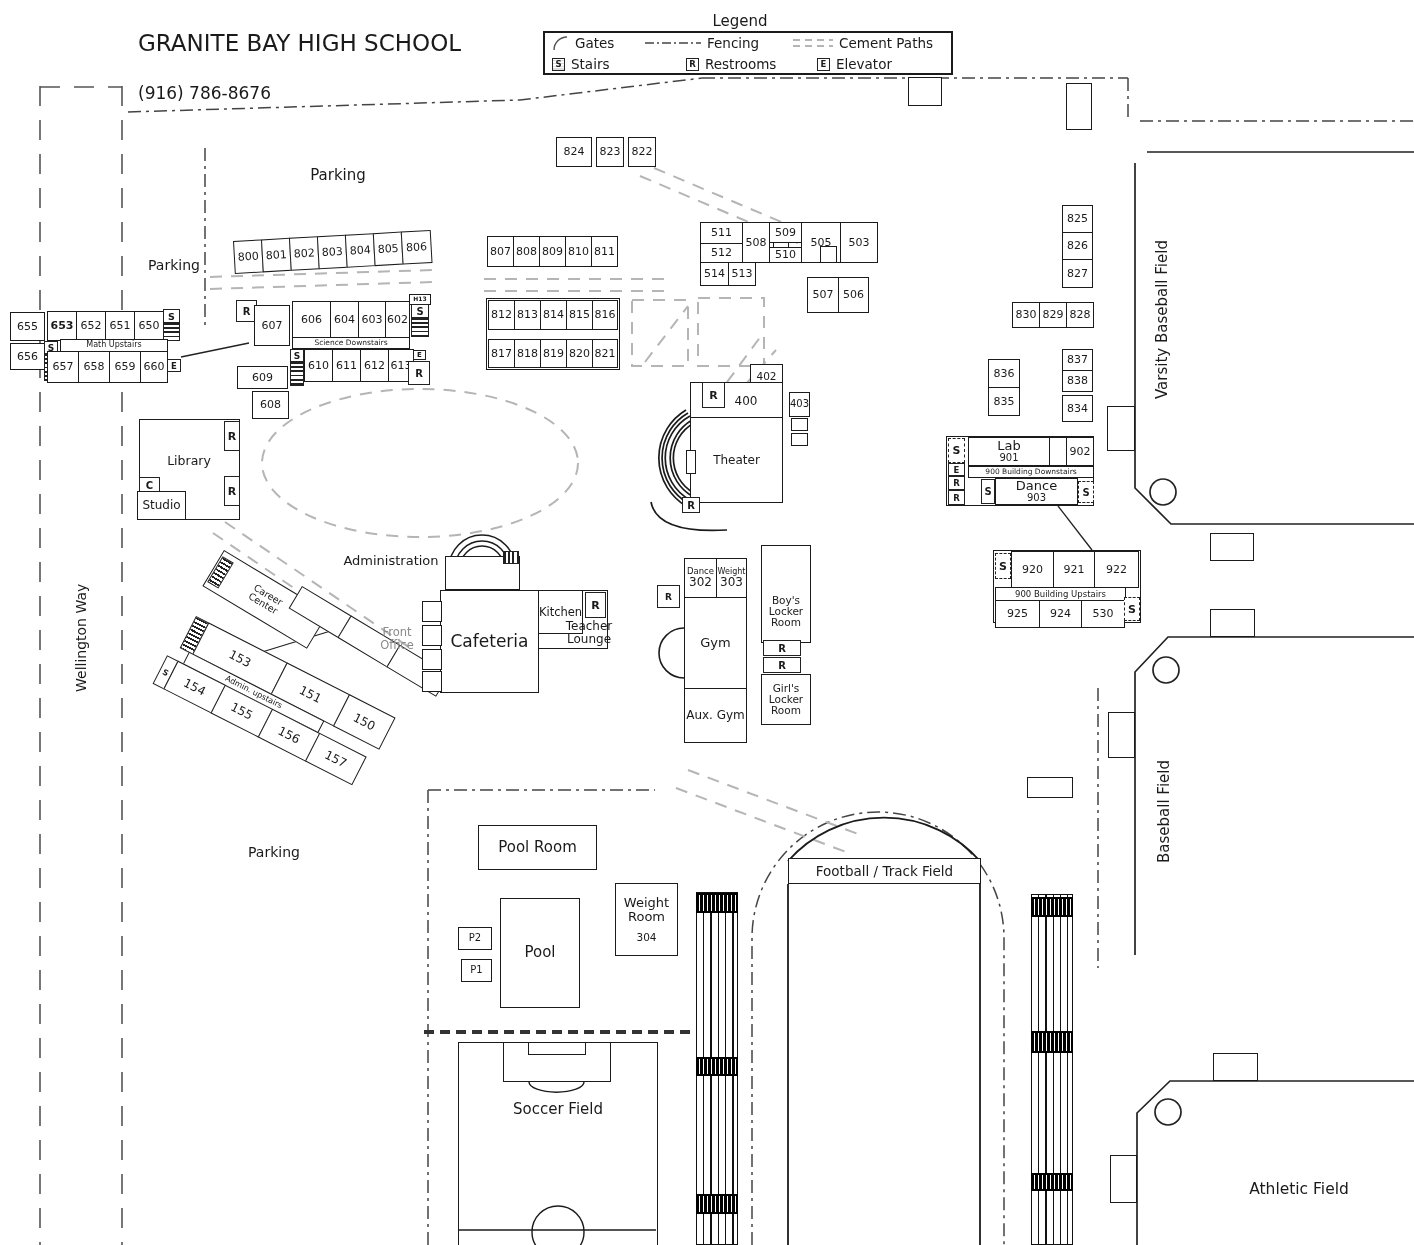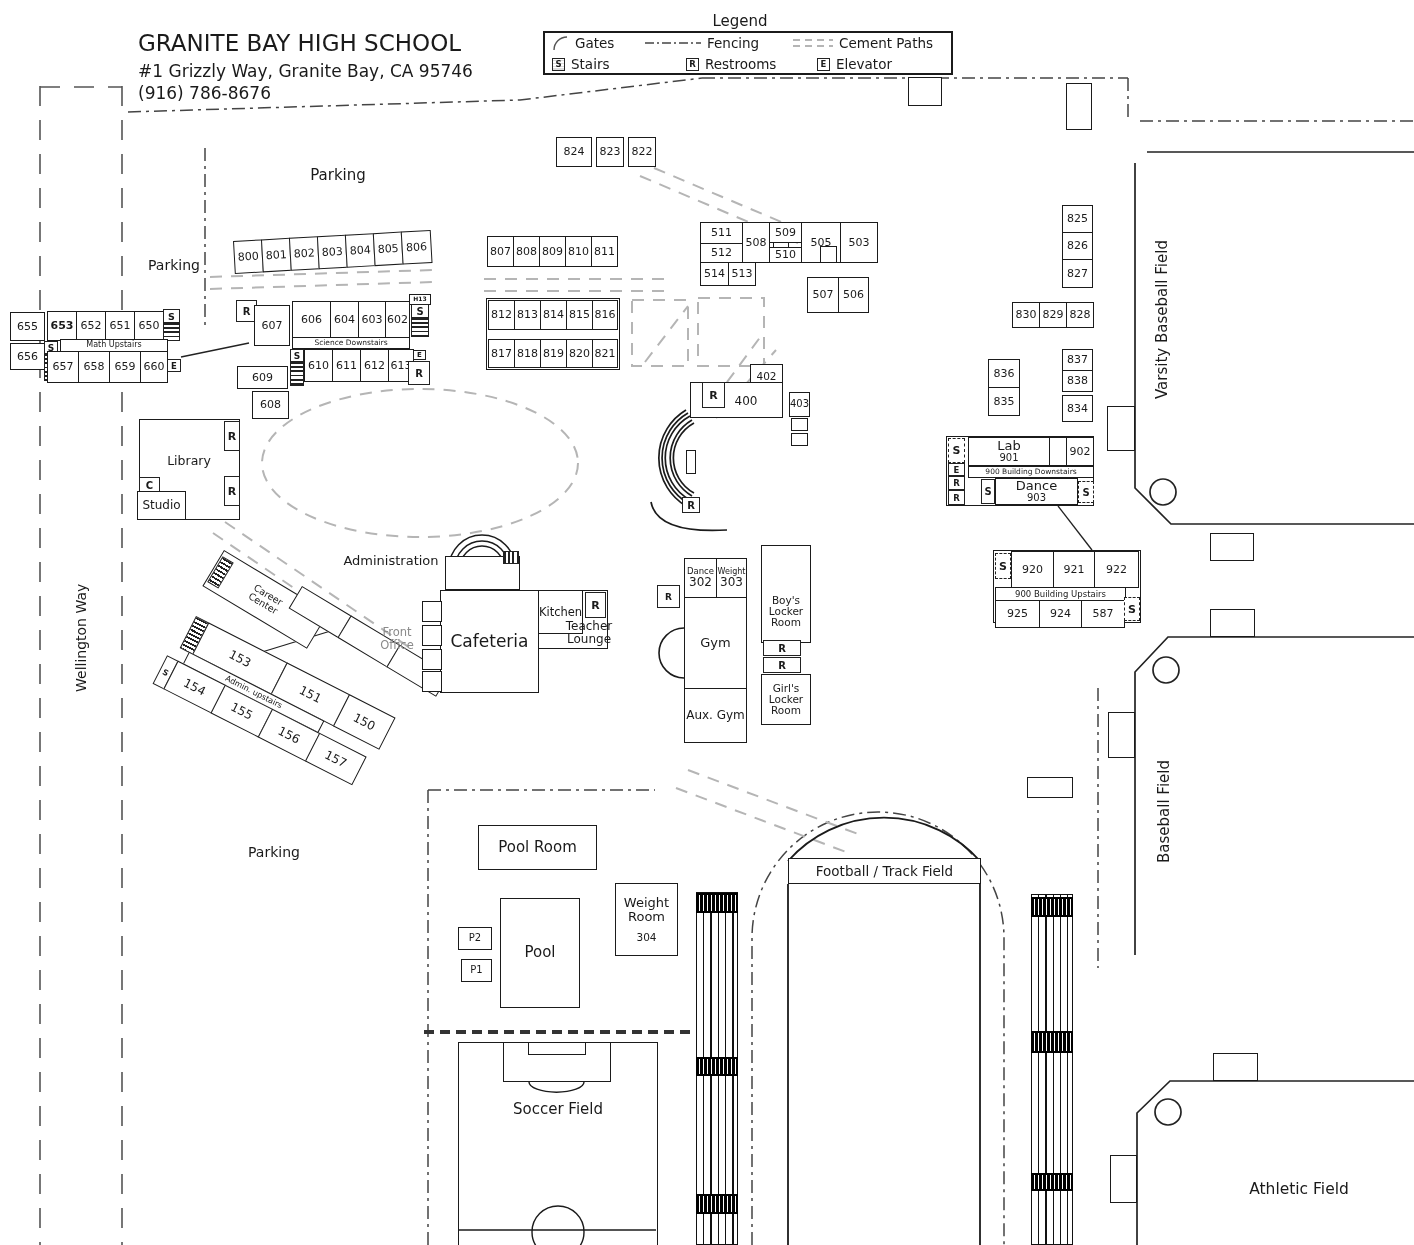--- a/index.html
+++ b/index.html
@@ -89,21 +89,20 @@
   </g>
   <g stroke="#1b1b1b" stroke-width="1.5" fill="none">
     <path d="M460,568 A22,22 0 0 1 504,568"></path>
     <path d="M455,568 A27,27 0 0 1 509,568"></path>
     <path d="M449,568 A33,33 0 0 1 515,568"></path>
   </g>
   <path d="M684,628 A25,25 0 0 0 684,678" stroke="#1b1b1b" stroke-width="1.6" fill="none"></path>
 </svg>
 
 <div class="t" style="left:138px;top:30px;width:380px;height:28px;font-size:23px;justify-content:flex-start;">GRANITE BAY HIGH SCHOOL</div>
-<div class="t" style="left:138px;top:60px;width:380px;height:22px;font-size:17px;justify-content:flex-start;">#1 Grizzly Way, Granite Bay, CA 95746</div>
 <div class="t" style="left:138px;top:82px;width:200px;height:22px;font-size:17px;justify-content:flex-start;text-align:center;">(916) 786-8676</div>
 
 <div class="t" style="left:705px;top:12px;width:70px;height:18px;font-size:15px;">Legend</div>
 <div class="c" style="left:543px;top:31px;width:410px;height:44px;border-width:2px;background:transparent;"></div>
 <div class="litem" style="left:552px;top:35px;">
   <svg width="17" height="15">
         <path d="M2,14 A13,13 0 0 1 15,1" fill="none" stroke="#555" stroke-width="1.4"></path>
       </svg>
   <span>Gates</span>
 </div>
@@ -234,20 +233,21 @@
 <div class="c" style="left:750px;top:364px;width:33px;height:36px;flex-direction:column;font-size:10.5px;">
   <span>402</span>
   <span>Band</span>
 </div>
 <div class="c" style="left:690px;top:382px;width:93px;height:36px;"></div>
 <div class="ib" style="left:702px;top:382px;width:23px;height:26px;font-size:11px;">R</div>
 <div class="t" style="left:728px;top:394px;width:36px;height:16px;font-size:12px;">400</div>
 <div class="c" style="left:789px;top:392px;width:21px;height:25px;font-size:10px;">403</div>
 <div class="c" style="left:791px;top:418px;width:17px;height:13px;"></div>
 <div class="c" style="left:791px;top:433px;width:17px;height:13px;"></div>
+<div class="c" style="left:690px;top:417px;width:93px;height:86px;font-size:12px;">Theater</div>
 <div class="c" style="left:686px;top:450px;width:10px;height:24px;"></div>
 <div class="ib" style="left:682px;top:497px;width:18px;height:16px;font-size:10px;">R</div>
 
 <div class="c" style="left:988px;top:359px;width:32px;height:29px;">836</div>
 <div class="c" style="left:988px;top:387px;width:32px;height:29px;">835</div>
 <div class="c" style="left:1062px;top:349px;width:31px;height:22px;">837</div>
 <div class="c" style="left:1062px;top:370px;width:31px;height:22px;">838</div>
 <div class="c" style="left:1062px;top:395px;width:31px;height:27px;">834</div>
 
 <div class="c" style="left:946px;top:436px;width:148px;height:70px;"></div>
@@ -270,21 +270,21 @@
 <div class="ib" style="left:1078px;top:481px;width:16px;height:22px;font-size:10px;border-style:dashed;">S</div>
 
 <div class="c" style="left:993px;top:550px;width:148px;height:73px;"></div>
 <div class="ib" style="left:995px;top:553px;width:16px;height:26px;font-size:11px;border-style:dashed;">S</div>
 <div class="c" style="left:1011px;top:551px;width:43px;height:37px;">920</div>
 <div class="c" style="left:1053px;top:551px;width:42px;height:37px;">921</div>
 <div class="c" style="left:1094px;top:551px;width:45px;height:37px;">922</div>
 <div class="c" style="left:995px;top:587px;width:131px;height:14px;font-size:8.5px;">900 Building Upstairs</div>
 <div class="c" style="left:995px;top:600px;width:45px;height:28px;">925</div>
 <div class="c" style="left:1039px;top:600px;width:43px;height:28px;">924</div>
-<div class="c" style="left:1081px;top:600px;width:44px;height:28px;">587</div>
+<div class="c" style="left:1081px;top:600px;width:44px;height:28px;">530</div>
 <div class="ib" style="left:1124px;top:597px;width:16px;height:24px;font-size:11px;border-style:dashed;">S</div>
 
 <div class="c" style="left:139px;top:419px;width:101px;height:101px;"></div>
 <div class="ib" style="left:224px;top:421px;width:16px;height:30px;font-size:11px;">R</div>
 <div class="t" style="left:158px;top:452px;width:62px;height:18px;font-size:12.5px;">Library</div>
 <div class="ib" style="left:139px;top:477px;width:21px;height:17px;font-size:10px;">C</div>
 <div class="c" style="left:137px;top:491px;width:49px;height:29px;font-size:12px;">Studio</div>
 <div class="ib" style="left:224px;top:476px;width:16px;height:30px;font-size:11px;">R</div>
 
 <div class="t" style="left:328px;top:552px;width:126px;height:18px;font-size:13px;">Administration</div>

